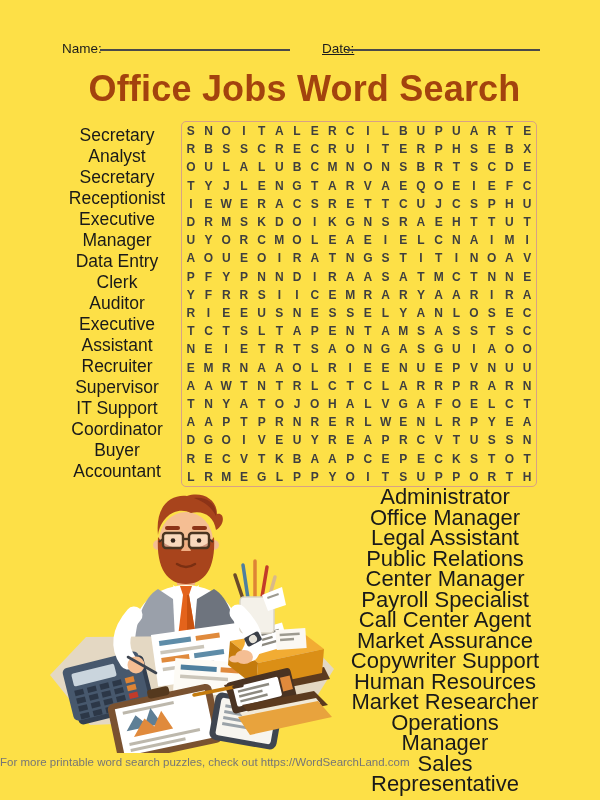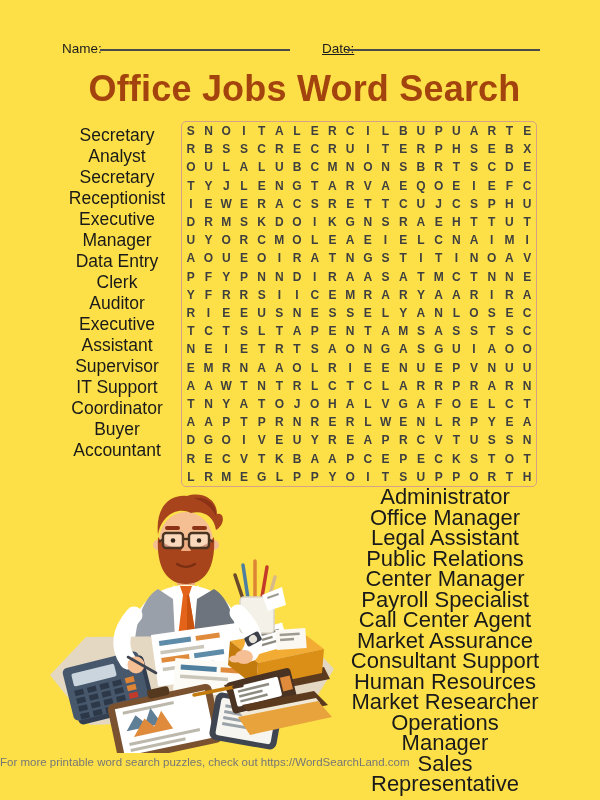--- a/index.html
+++ b/index.html
@@ -57,20 +57,21 @@
       <div class="word">Analyst</div>
       <div class="word">Secretary</div>
       <div class="word">Receptionist</div>
       <div class="word">Executive</div>
       <div class="word">Manager</div>
       <div class="word">Data Entry</div>
       <div class="word">Clerk</div>
       <div class="word">Auditor</div>
       <div class="word">Executive</div>
       <div class="word">Assistant</div>
+      <div class="word">Recruiter</div>
       <div class="word">Supervisor</div>
       <div class="word">IT Support</div>
       <div class="word">Coordinator</div>
       <div class="word">Buyer</div>
       <div class="word">Accountant</div>
     </div>
 
   <div class="grid-box" style="border-color: rgb(216, 161, 133); color: rgb(63, 63, 63);">
       <span class="grid-cell">S</span>
       <span class="grid-cell">N</span>
@@ -640,21 +641,21 @@
 
   <div class="word-list word-list-right" style="color: rgb(26, 26, 26);">
       <div class="word">Administrator</div>
       <div class="word">Office Manager</div>
       <div class="word">Legal Assistant</div>
       <div class="word">Public Relations</div>
       <div class="word">Center Manager</div>
       <div class="word">Payroll Specialist</div>
       <div class="word">Call Center Agent</div>
       <div class="word">Market Assurance</div>
-      <div class="word">Consultant Support</div>
+      <div class="word">Copywriter Support</div>
       <div class="word">Human Resources</div>
       <div class="word">Market Researcher</div>
       <div class="word">Operations Manager</div>
       <div class="word">Sales Representative</div>
     </div>
 
   <div class="footer" style="color: rgb(118, 118, 118);">For more printable word search puzzles, check out https://WordSearchLand.com</div>
 
 </div>
 

